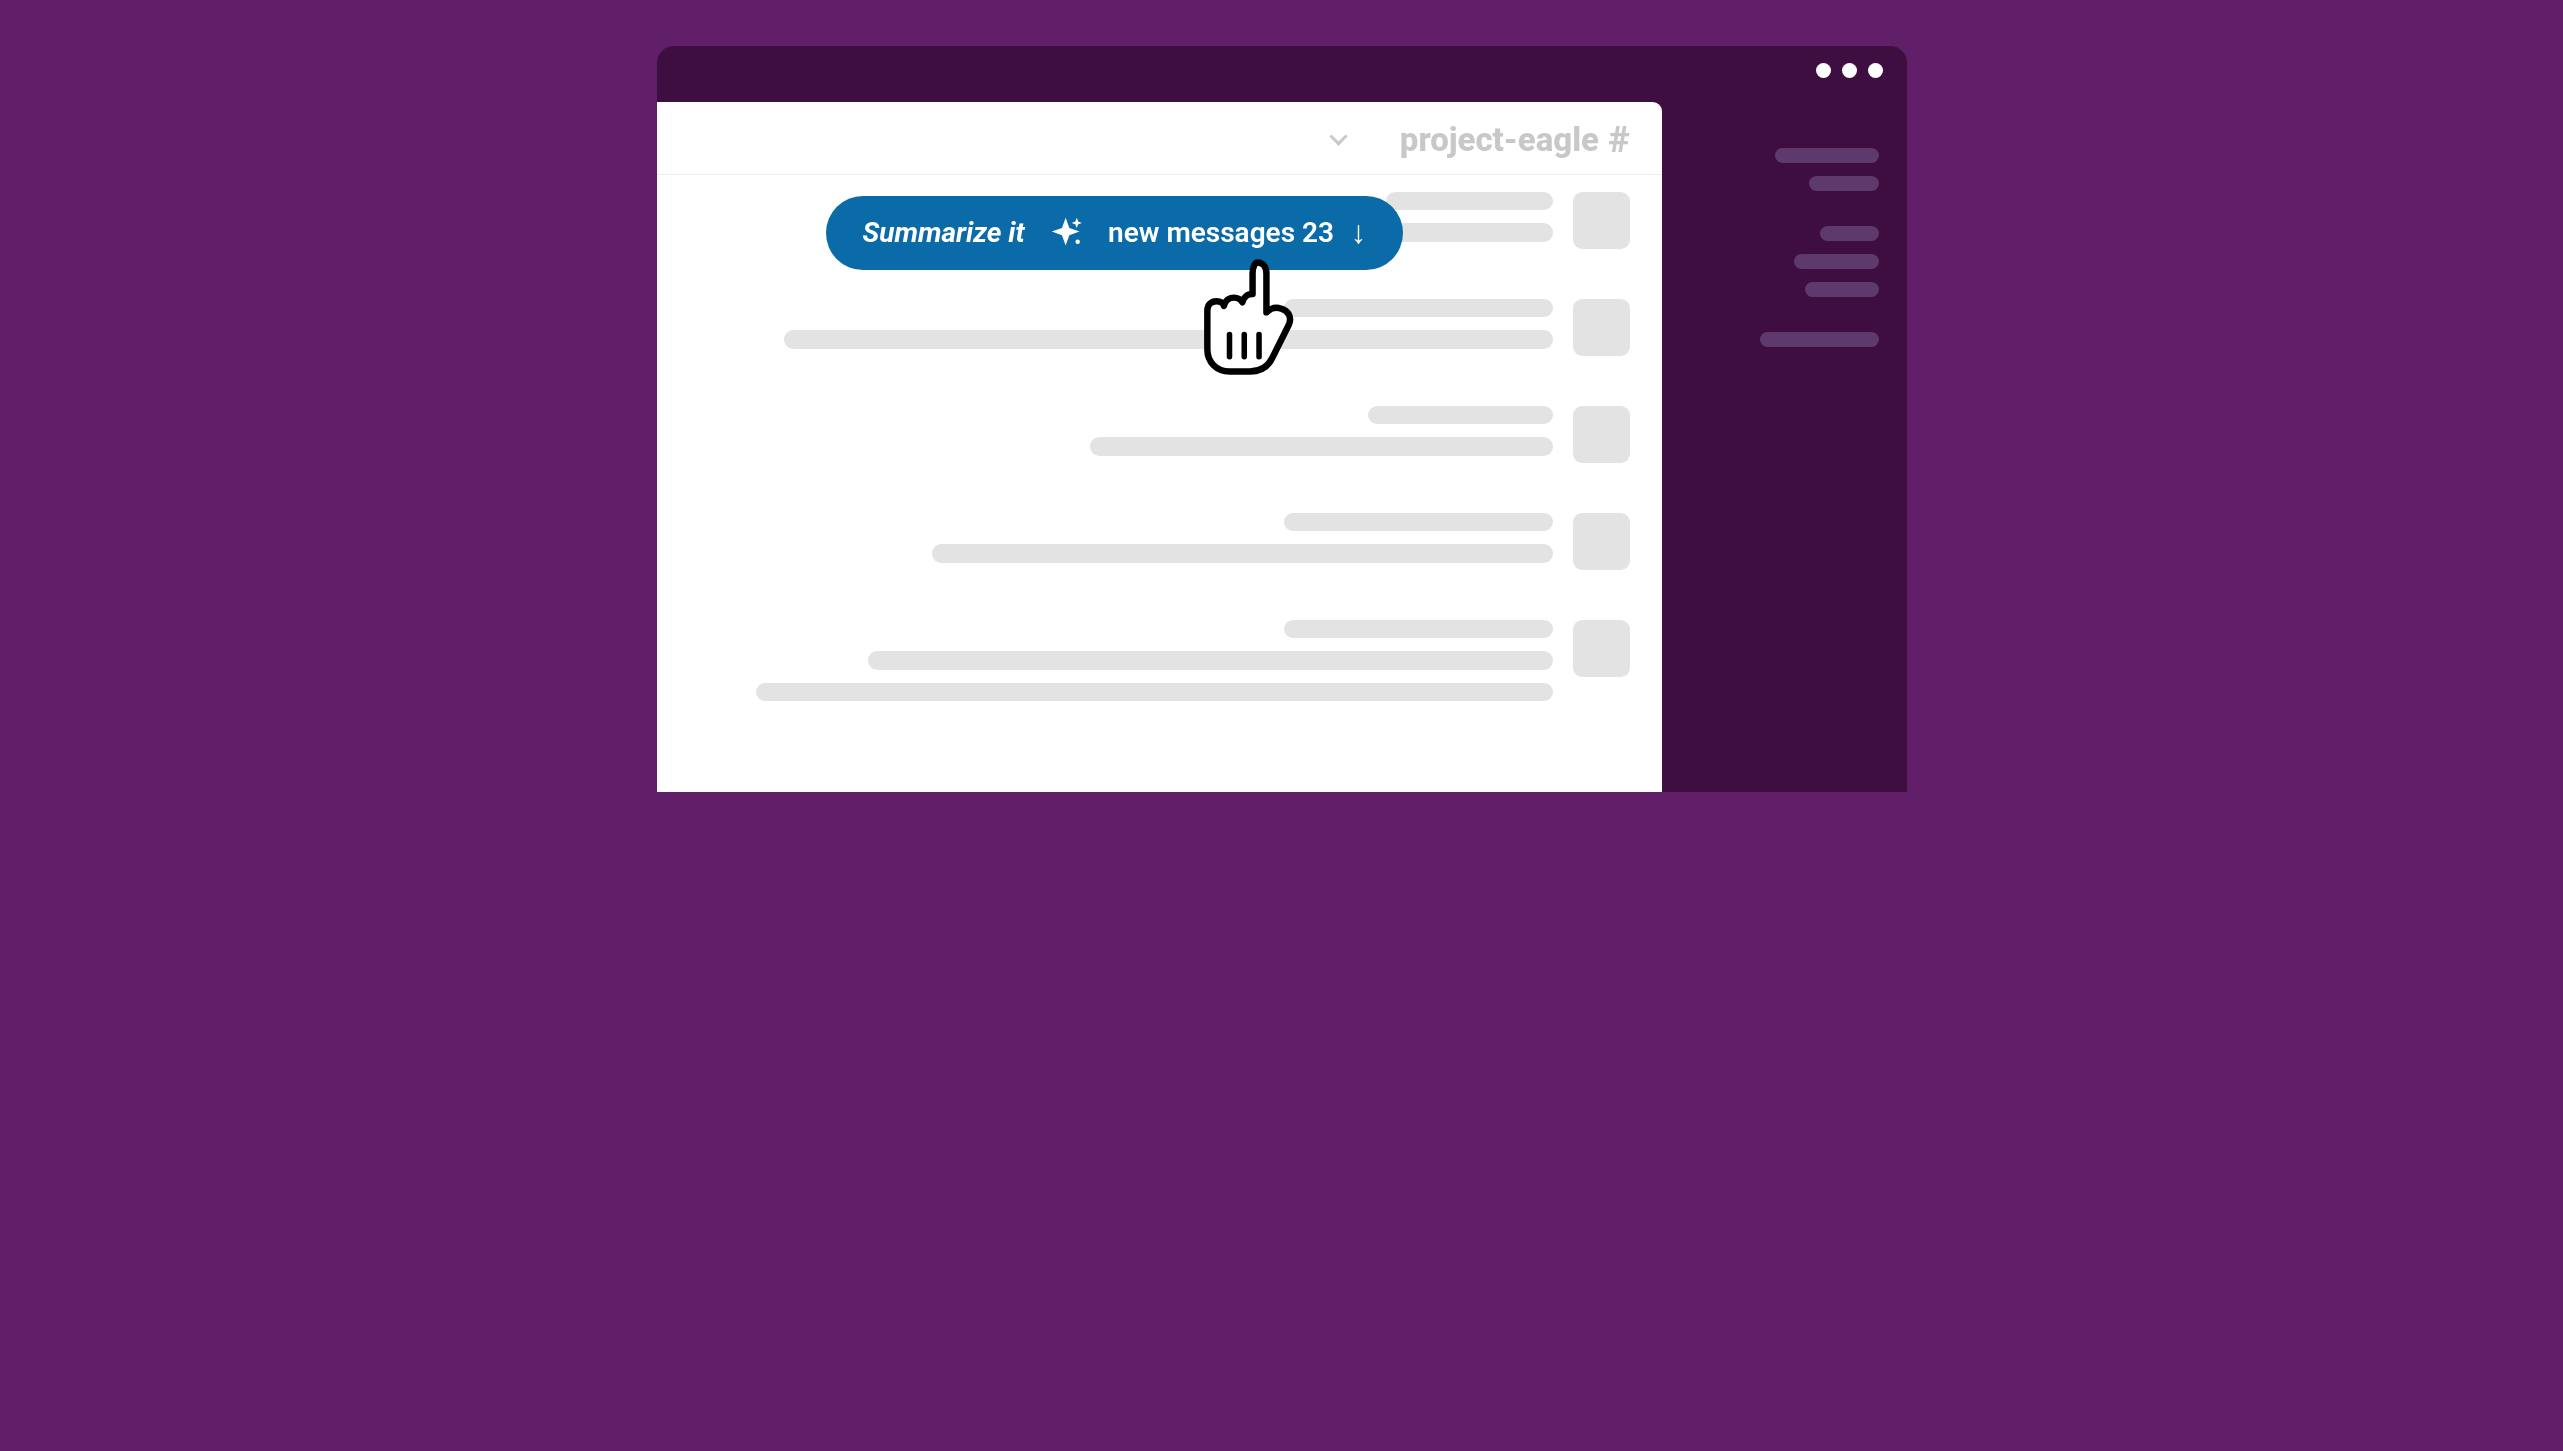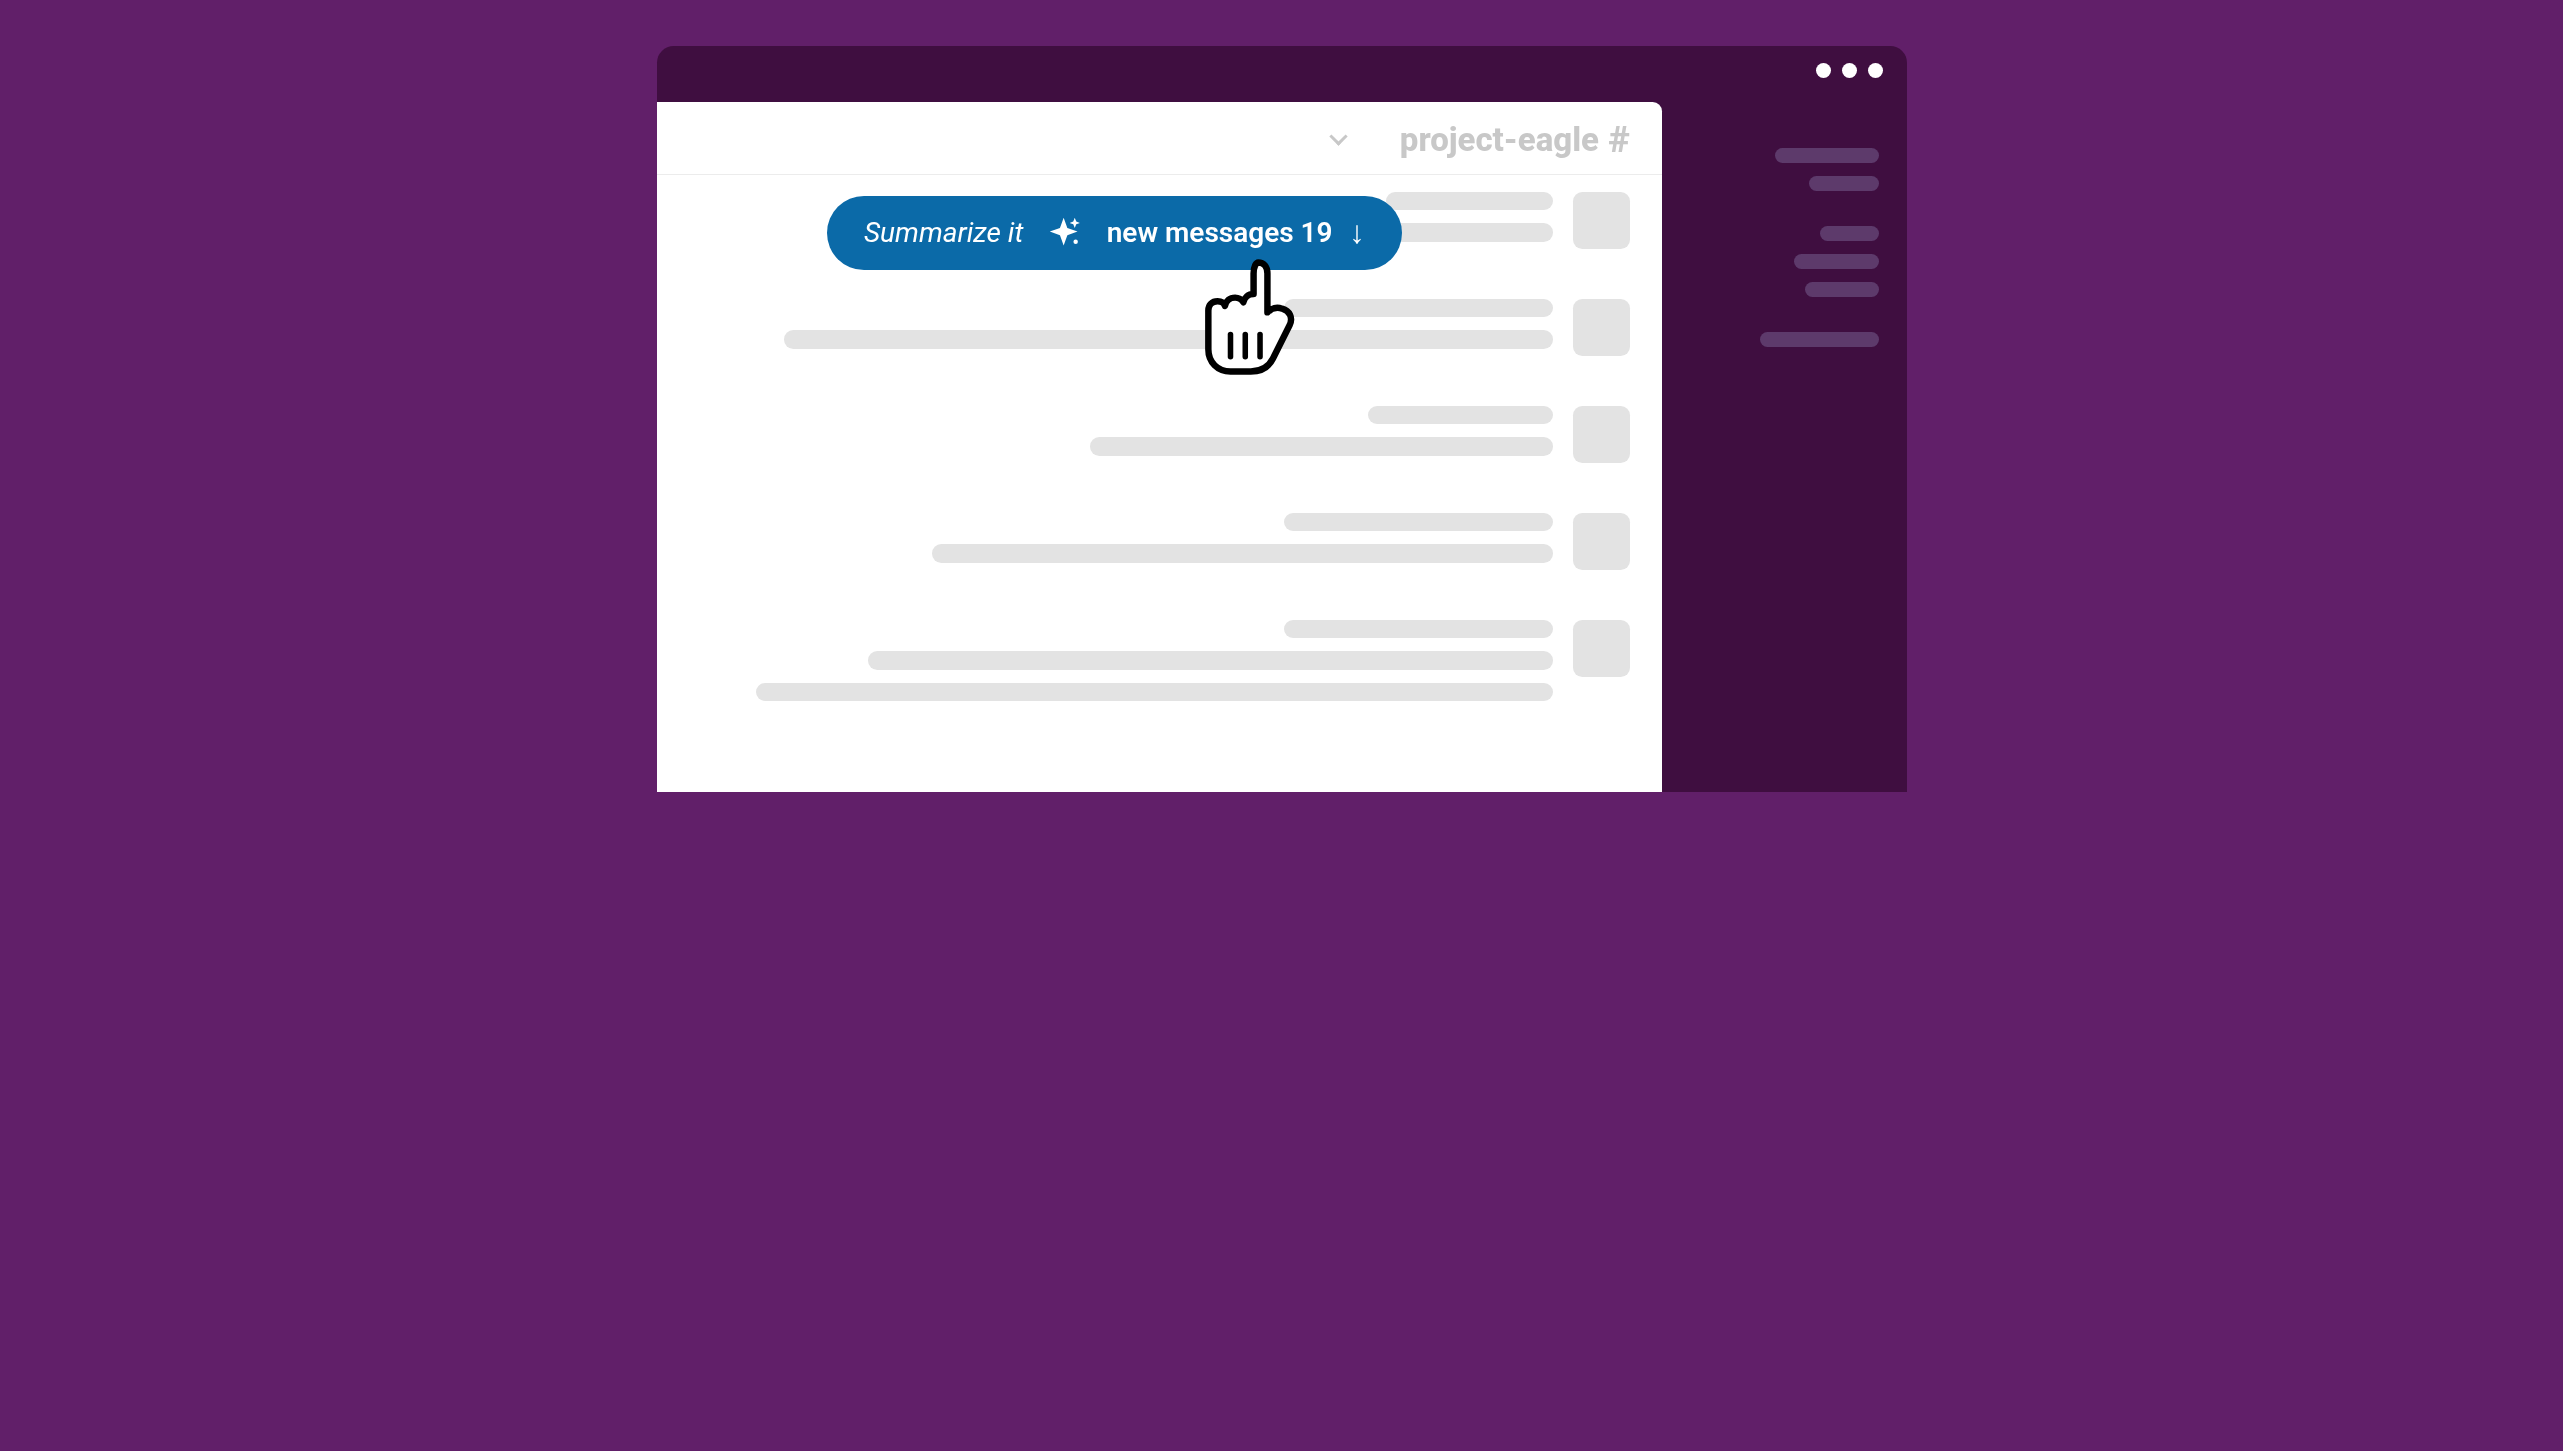--- a/index.html
+++ b/index.html
@@ -146,21 +146,21 @@
     transform: translateX(-13px);
     position: relative;
   }
   .pill .arrow-down {
     font-size: 31.5px;
     font-weight: 400;
     line-height: 1;
   }
   .pill .new-msg { margin-left: 3.7px; }
   .pill .sparkle { display: inline-flex; align-items: center; margin: 0 1.9px 0 7.4px; }
-  .pill .summarize { font-style: italic; font-weight: 400; }
+  .pill .summarize { font-style: italic; font-weight: 700; }
   .cursor {
     position: absolute;
     left: 372px;
     top: 61px;
     z-index: 5;
   }
 </style>
 </head>
 <body>
 
@@ -195,21 +195,21 @@
         <span class="hash">#</span>
         <span class="channel-name">project-eagle</span>
         <span class="chev"></span>
       </header>
 
       <section class="messages" id="messages">
 
         <div class="pill-wrap">
           <div class="pill">
             <span class="arrow-down">↓</span>
-            <span class="new-msg">19 new messages</span>
+            <span class="new-msg">23 new messages</span>
             <span class="sparkle">
               <svg width="37" height="37" viewBox="0 0 40 40" fill="none">
                 <path d="M18 4 L22 15 L33 19 L22 23 L18 34 L14 23 L3 19 L14 15 Z" fill="#ffffff"></path>
                 <path d="M30 4 L31.6 8 L35.6 9.6 L31.6 11.2 L30 15.2 L28.4 11.2 L24.4 9.6 L28.4 8 Z" fill="#ffffff"></path>
                 <circle cx="31" cy="30" r="2.4" fill="#ffffff"></circle>
               </svg>
             </span>
             <span class="summarize">Summarize it</span>
 
             <span class="cursor">

